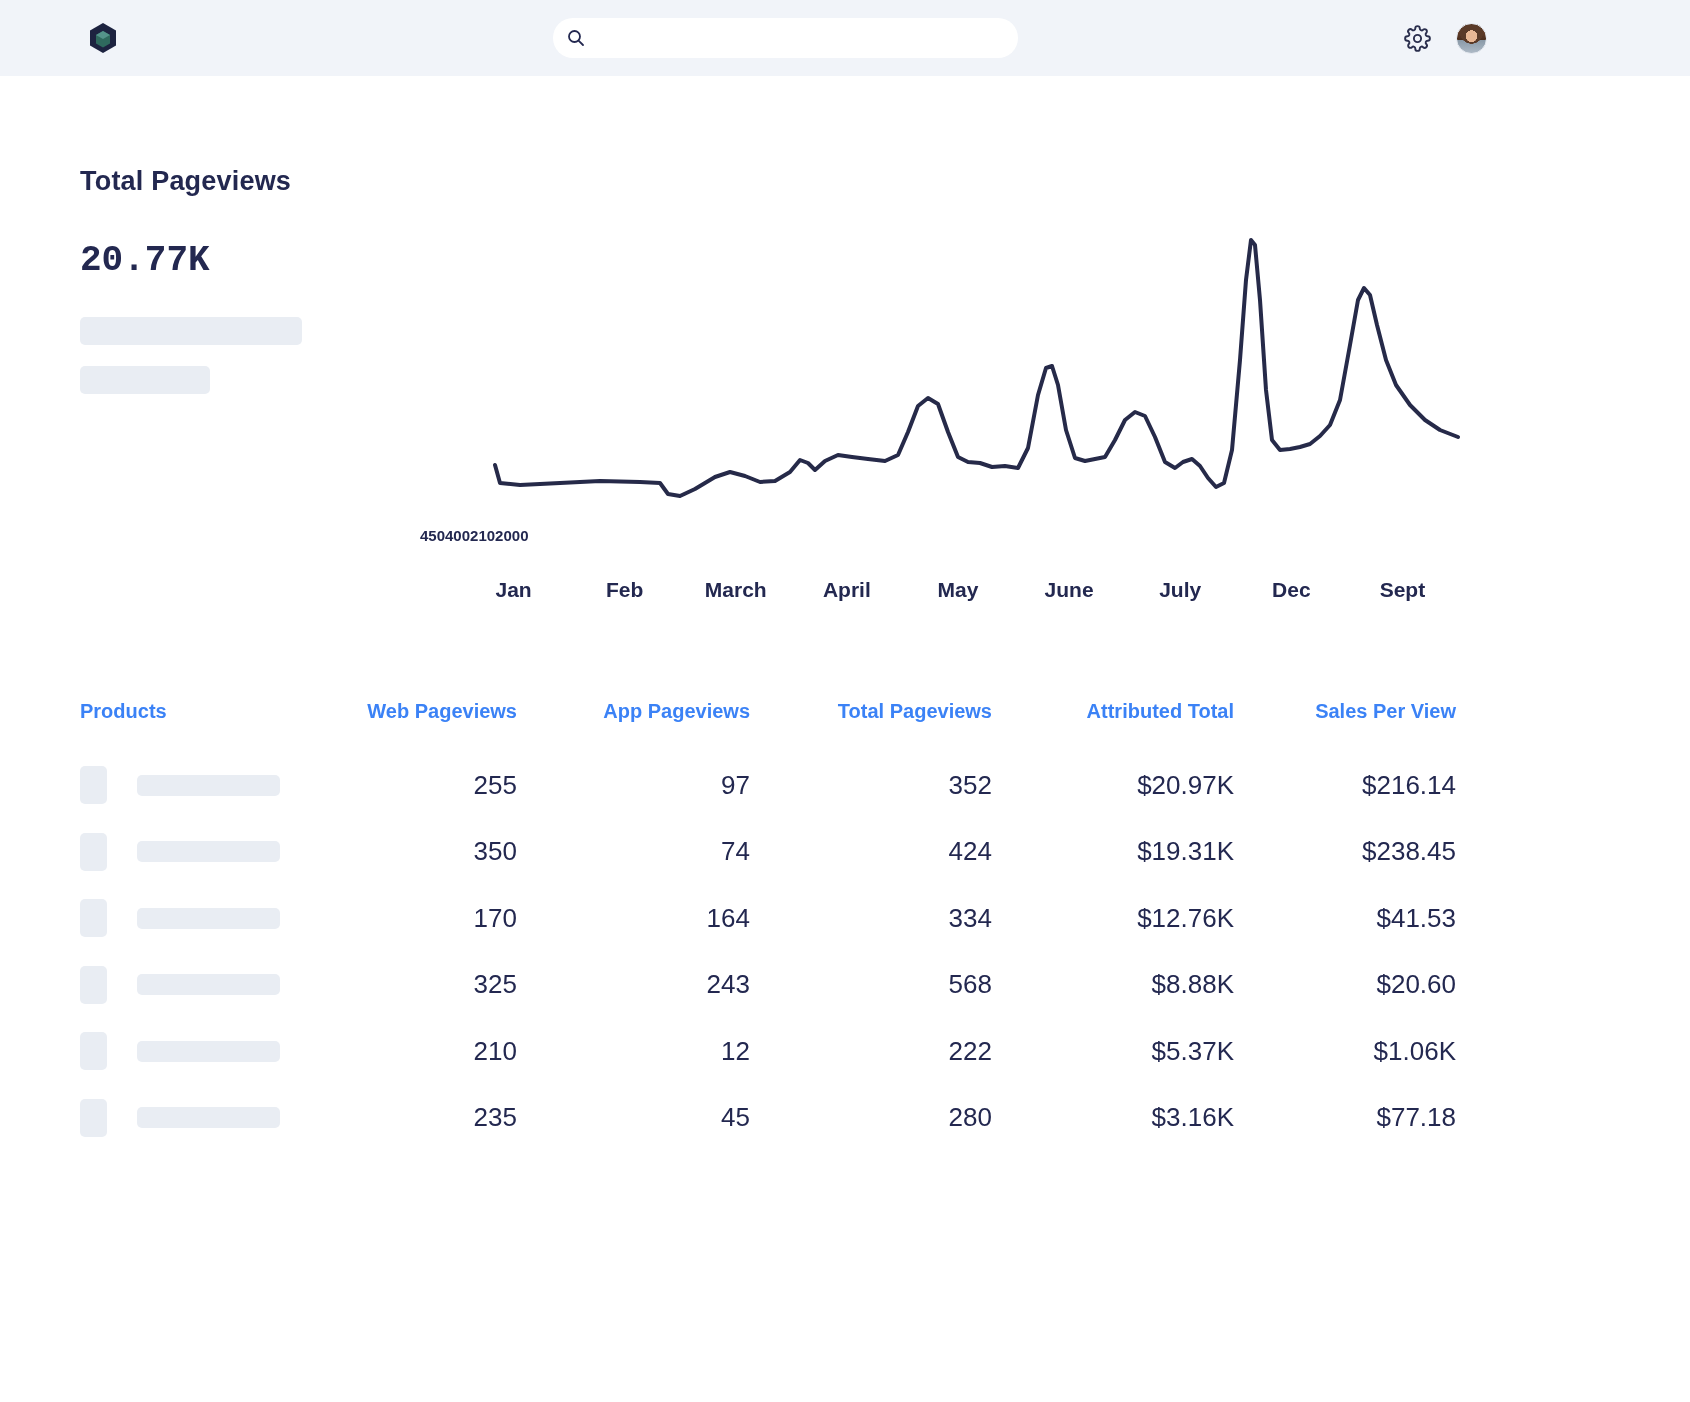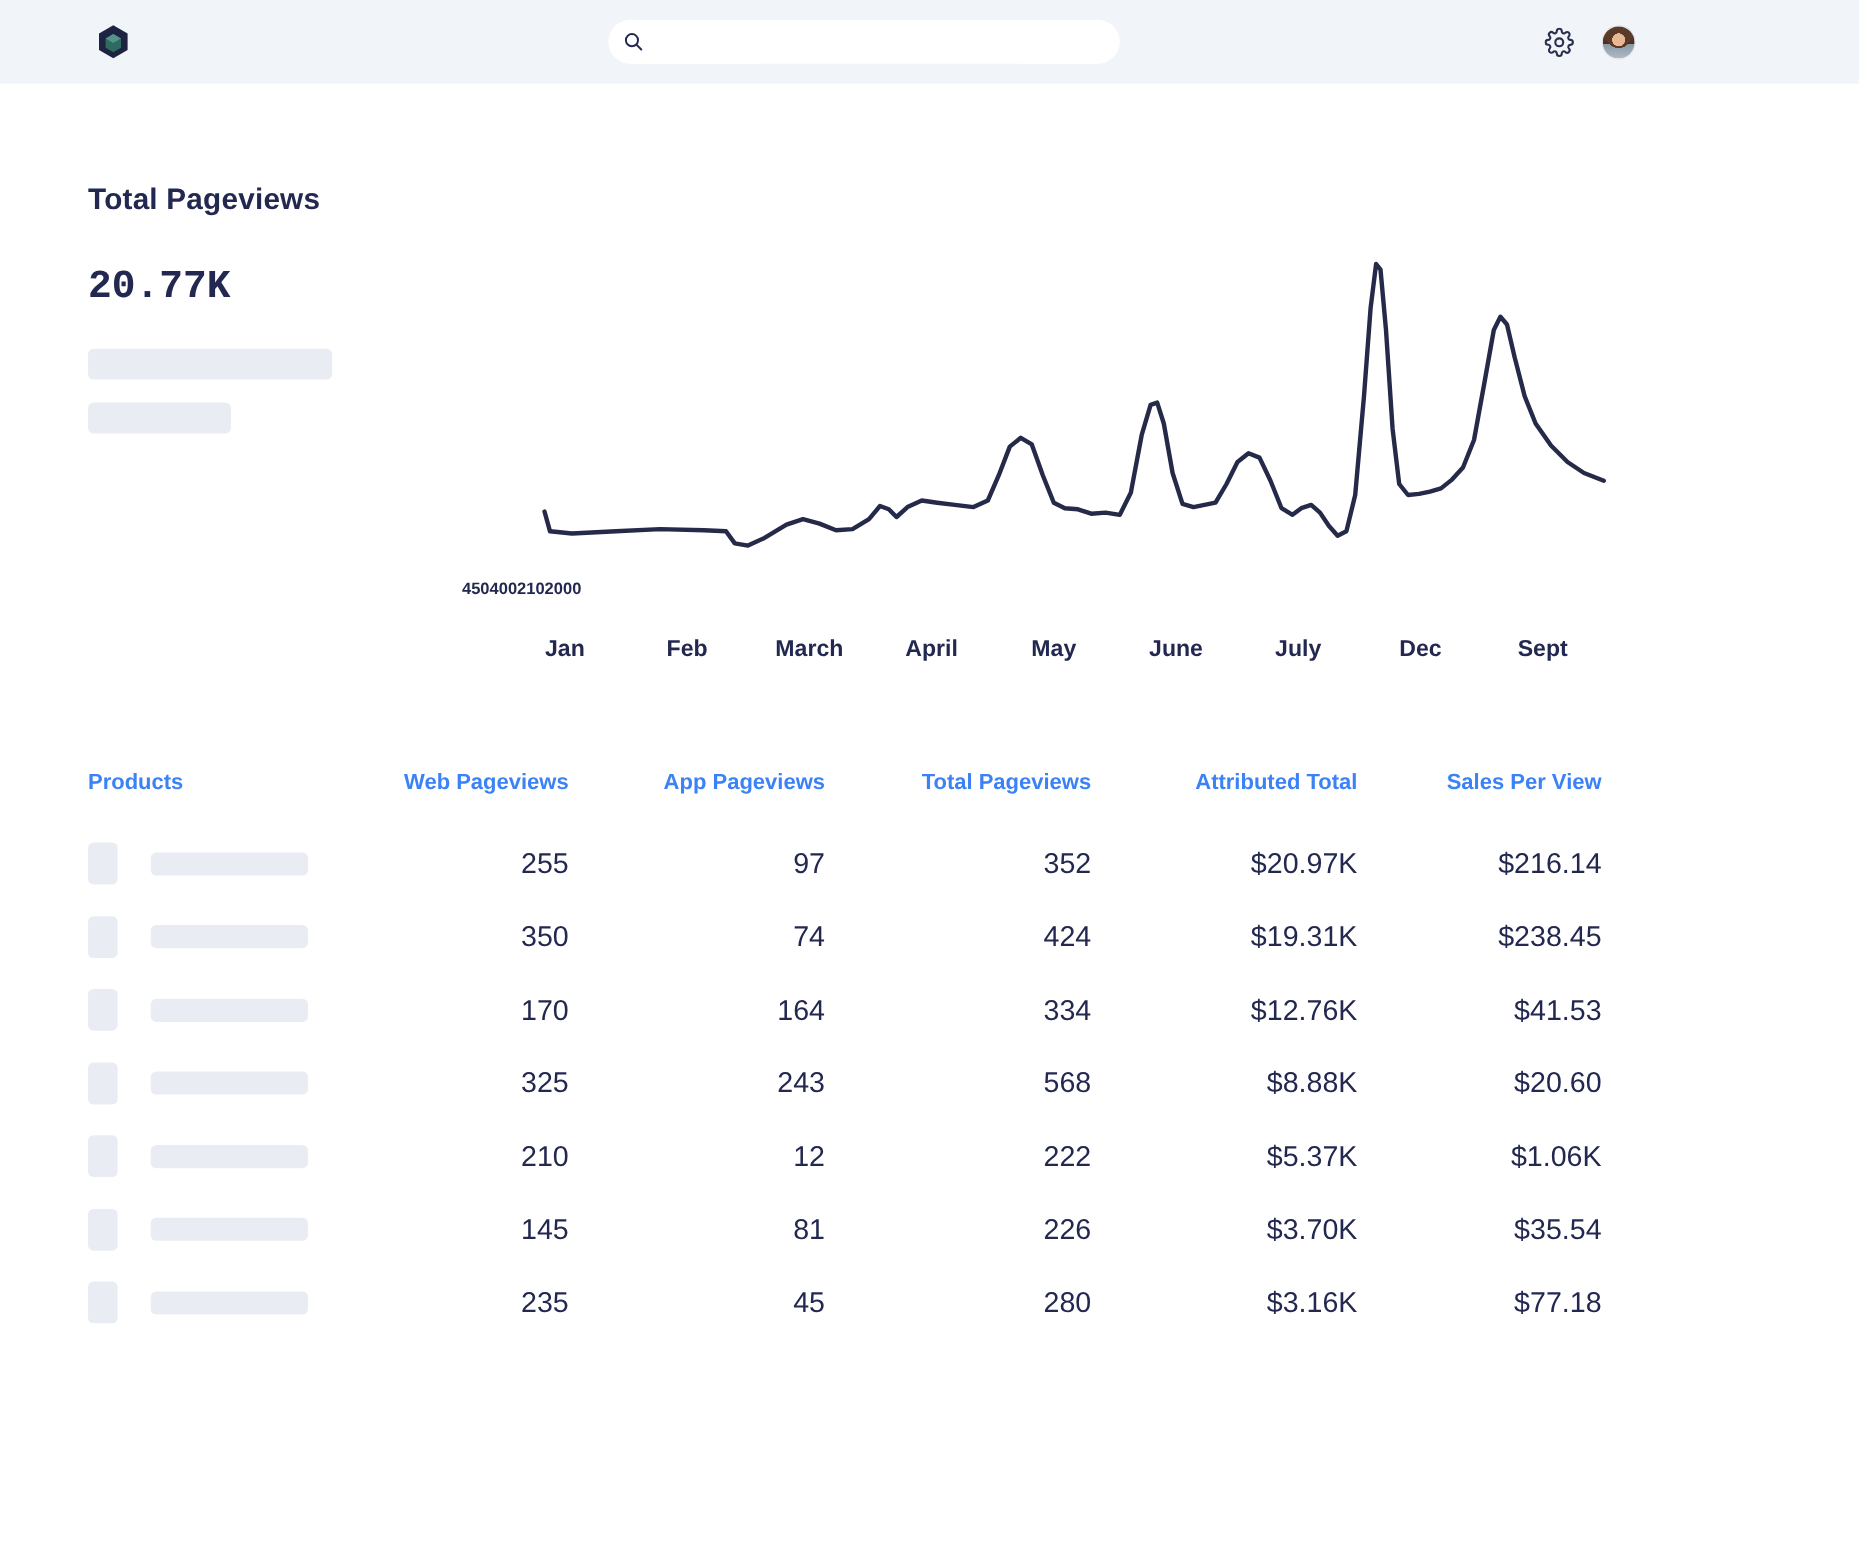--- a/index.html
+++ b/index.html
@@ -180,31 +180,20 @@
           <div class="cell">12</div>
           <div class="cell">222</div>
           <div class="cell">$5.37K</div>
           <div class="cell">$1.06K</div>
         </div>
         <div class="trow">
           <div class="cell products-cell">
             <div class="ph-square"></div>
             <div class="ph-bar"></div>
           </div>
-          <div class="cell">145</div>
-          <div class="cell">81</div>
-          <div class="cell">226</div>
-          <div class="cell">$3.70K</div>
-          <div class="cell">$35.54</div>
-        </div>
-        <div class="trow">
-          <div class="cell products-cell">
-            <div class="ph-square"></div>
-            <div class="ph-bar"></div>
-          </div>
           <div class="cell">235</div>
           <div class="cell">45</div>
           <div class="cell">280</div>
           <div class="cell">$3.16K</div>
           <div class="cell">$77.18</div>
         </div>
       </div>
   </section>
 
 </div>

